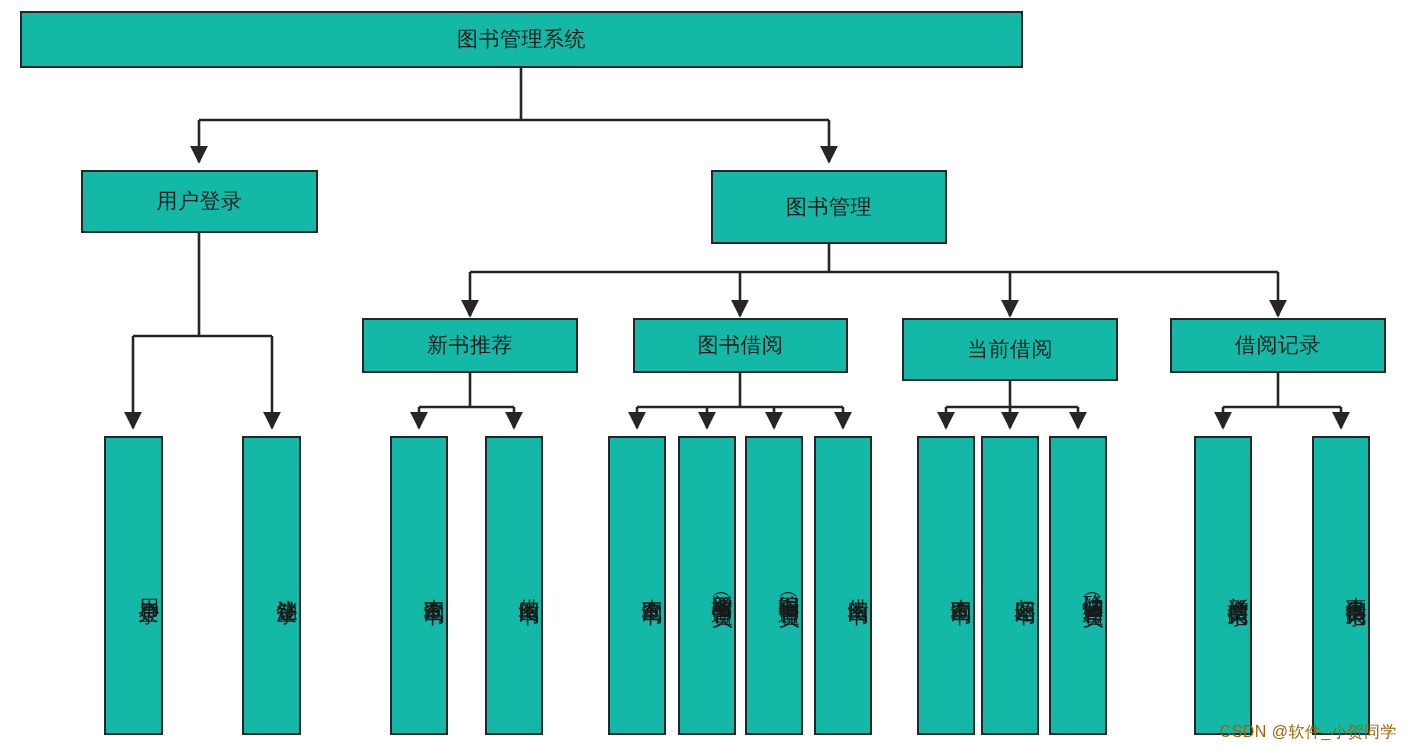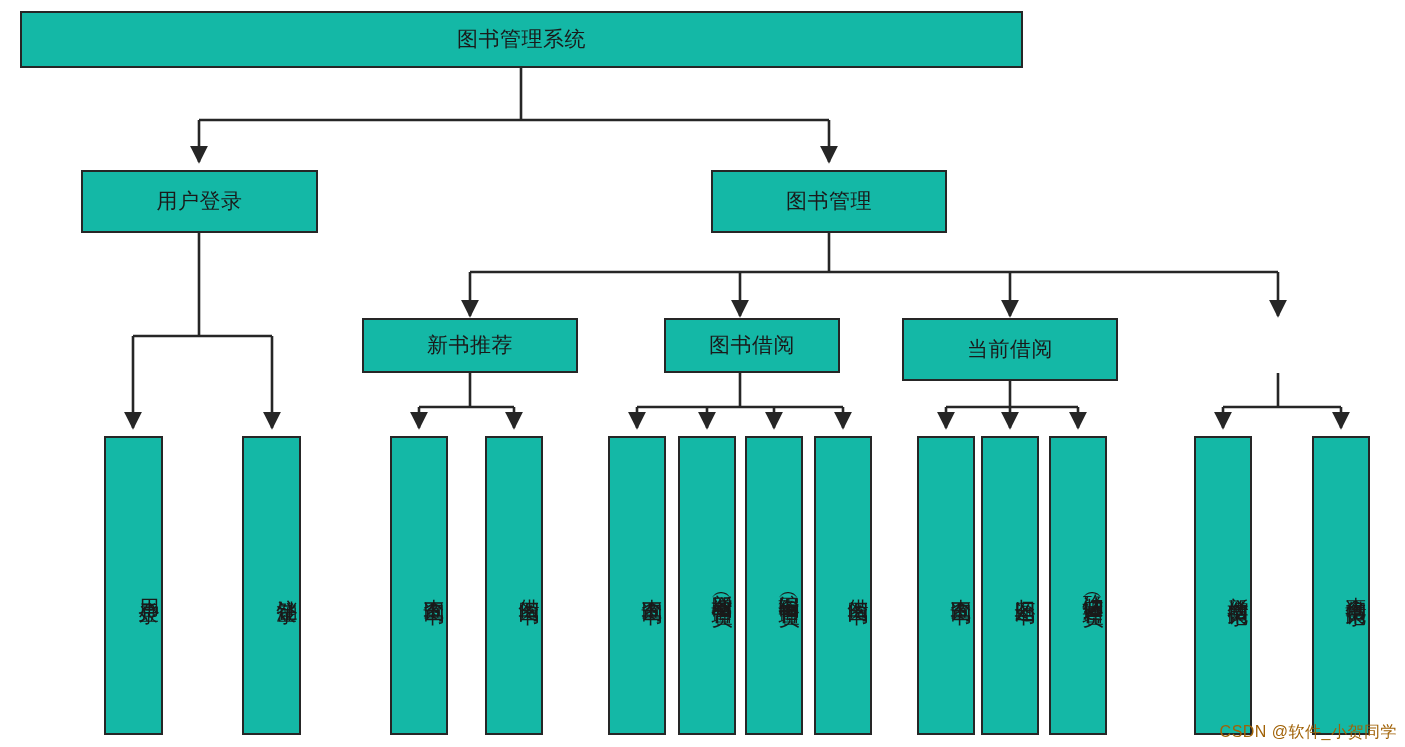--- a/index.html
+++ b/index.html
@@ -122,32 +122,35 @@
     </g>
   </svg>
 
   <div class="node horiz" style="left:20px; top:11px; width:1003px; height:57px;">
     <span>图书管理系统</span>
   </div>
 
   <div class="node horiz" style="left:81px; top:170px; width:237px; height:63px;">
     <span>用户登录</span>
   </div>
-  <div class="node horiz" style="left:711px; top:170px; width:236px; height:63px;">
+  <div class="node horiz" style="left:711px; top:170px; width:236px; height:74px;">
     <span>图书管理</span>
   </div>
 
   <div class="node horiz" style="left:362px; top:318px; width:216px; height:55px;">
     <span>新书推荐</span>
   </div>
-  <div class="node horiz" style="left:633px; top:318px; width:176px; height:55px;margin-left:31px;">
+  <div class="node horiz" style="left:633px; top:318px; width:215px; height:55px;">
     <span>图书借阅</span>
   </div>
   <div class="node horiz" style="left:902px; top:318px; width:216px; height:63px;">
     <span>当前借阅</span>
+  </div>
+  <div class="node horiz" style="left:1170px; top:318px; width:216px; height:55px;">
+    <span>借阅记录</span>
   </div>
 
   <div class="node vert" style="left:104px; top:436px; width:59px; height:299px;">
     <span>用户登录</span>
   </div>
   <div class="node vert" style="left:242px; top:436px; width:59px; height:299px;">
     <span>注销登录</span>
   </div>
 
   <div class="node vert" style="left:390px; top:436px; width:58px; height:299px;">

